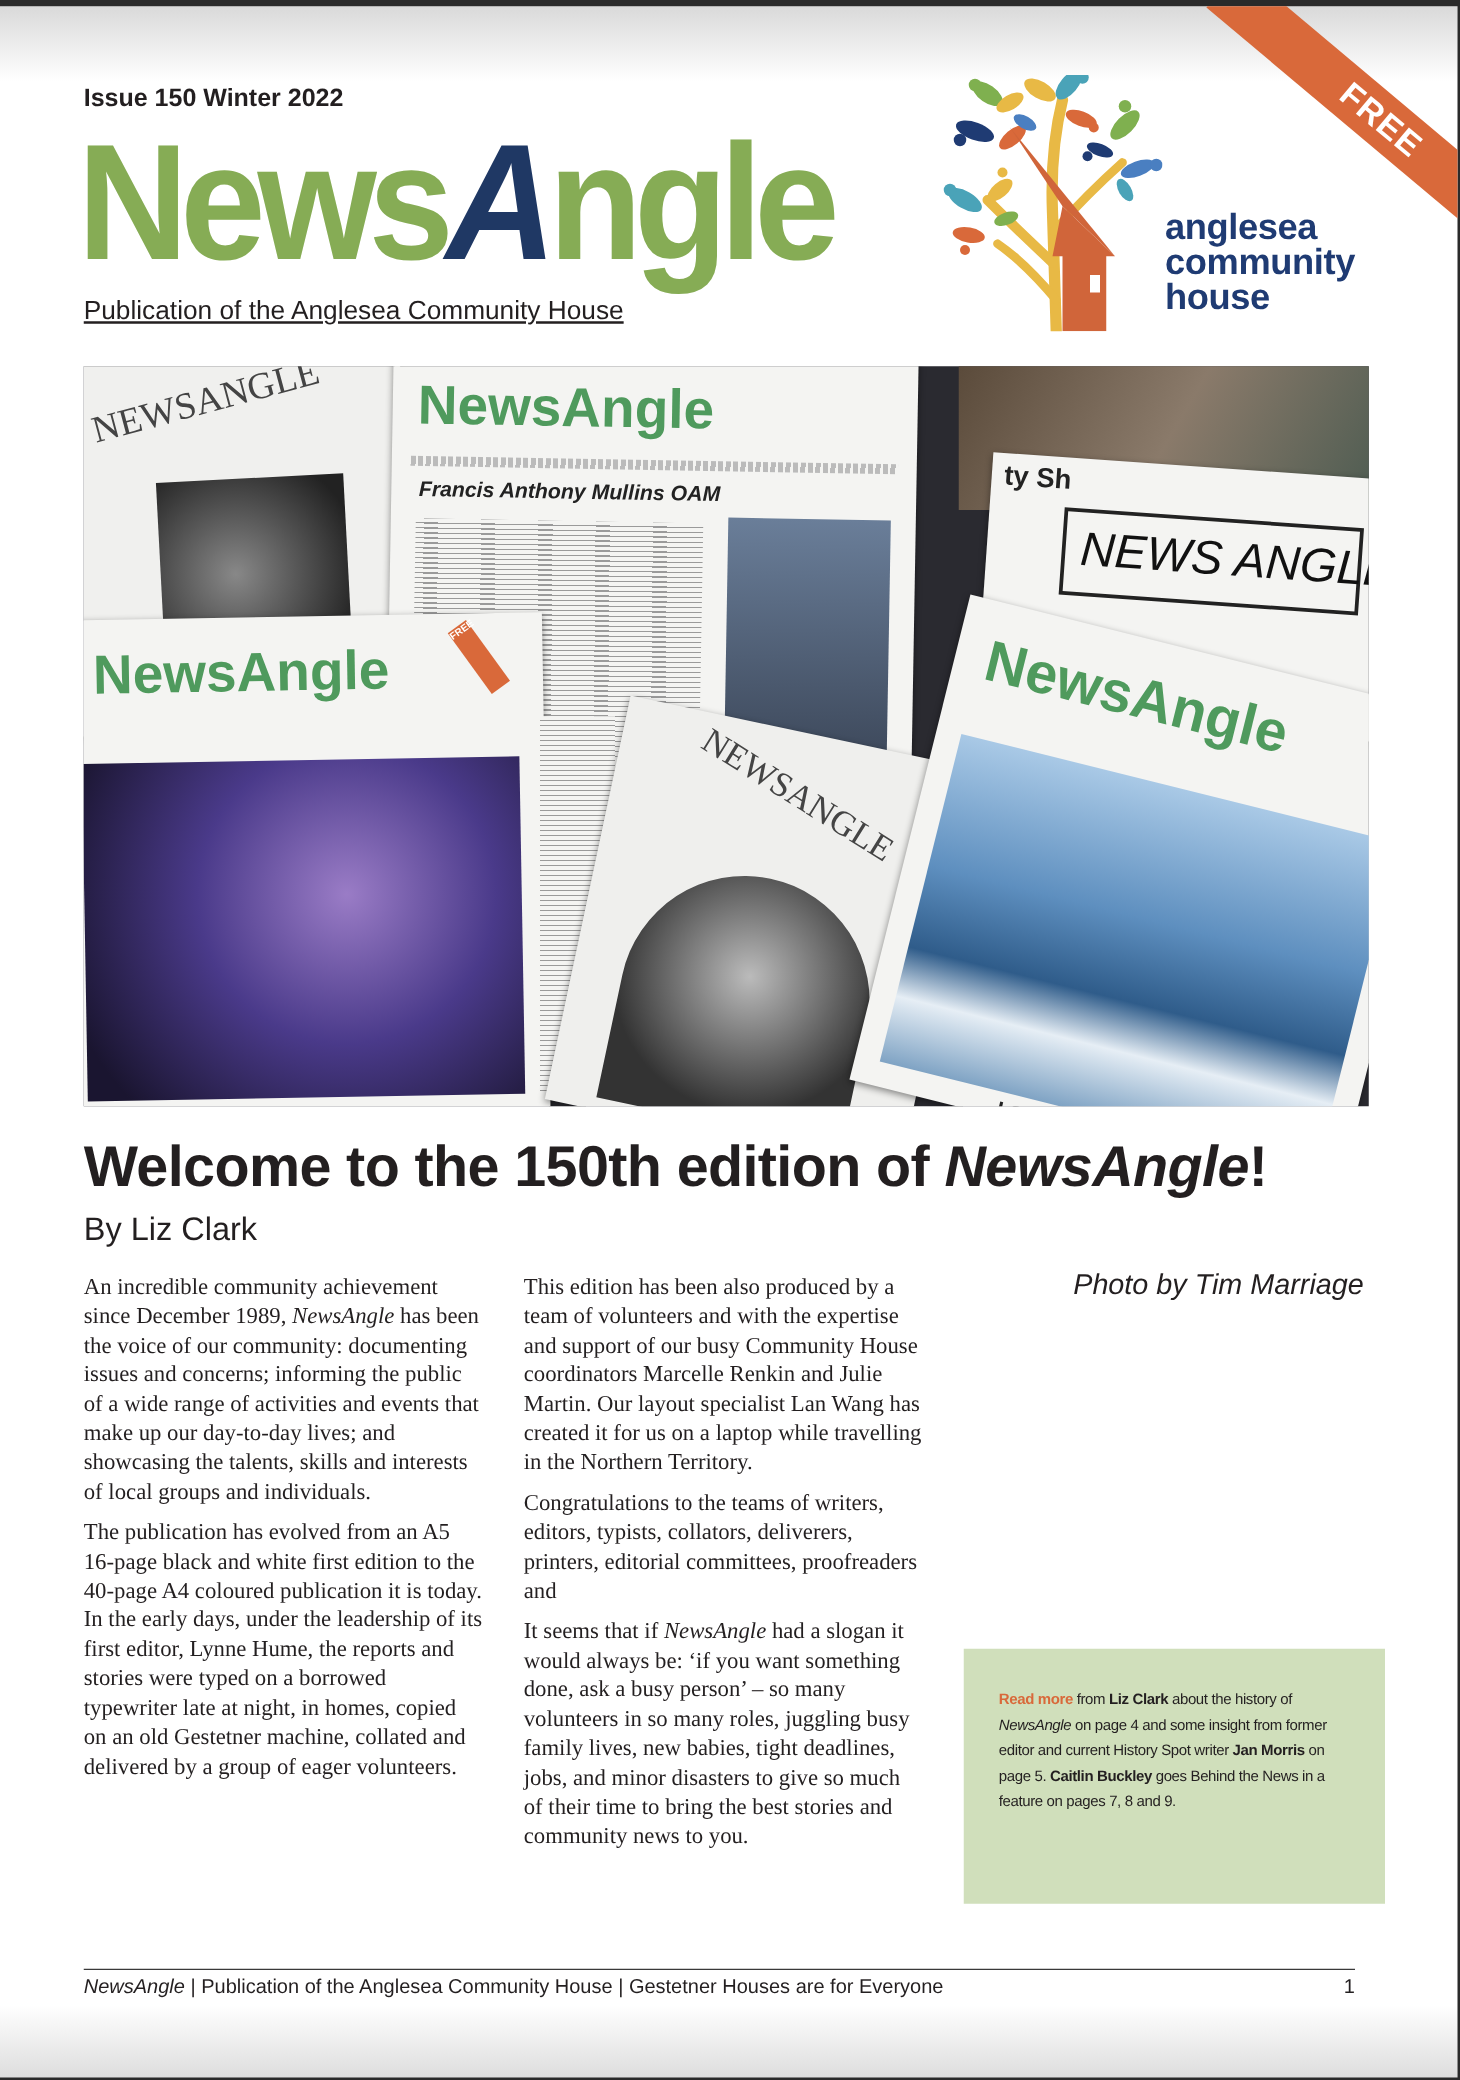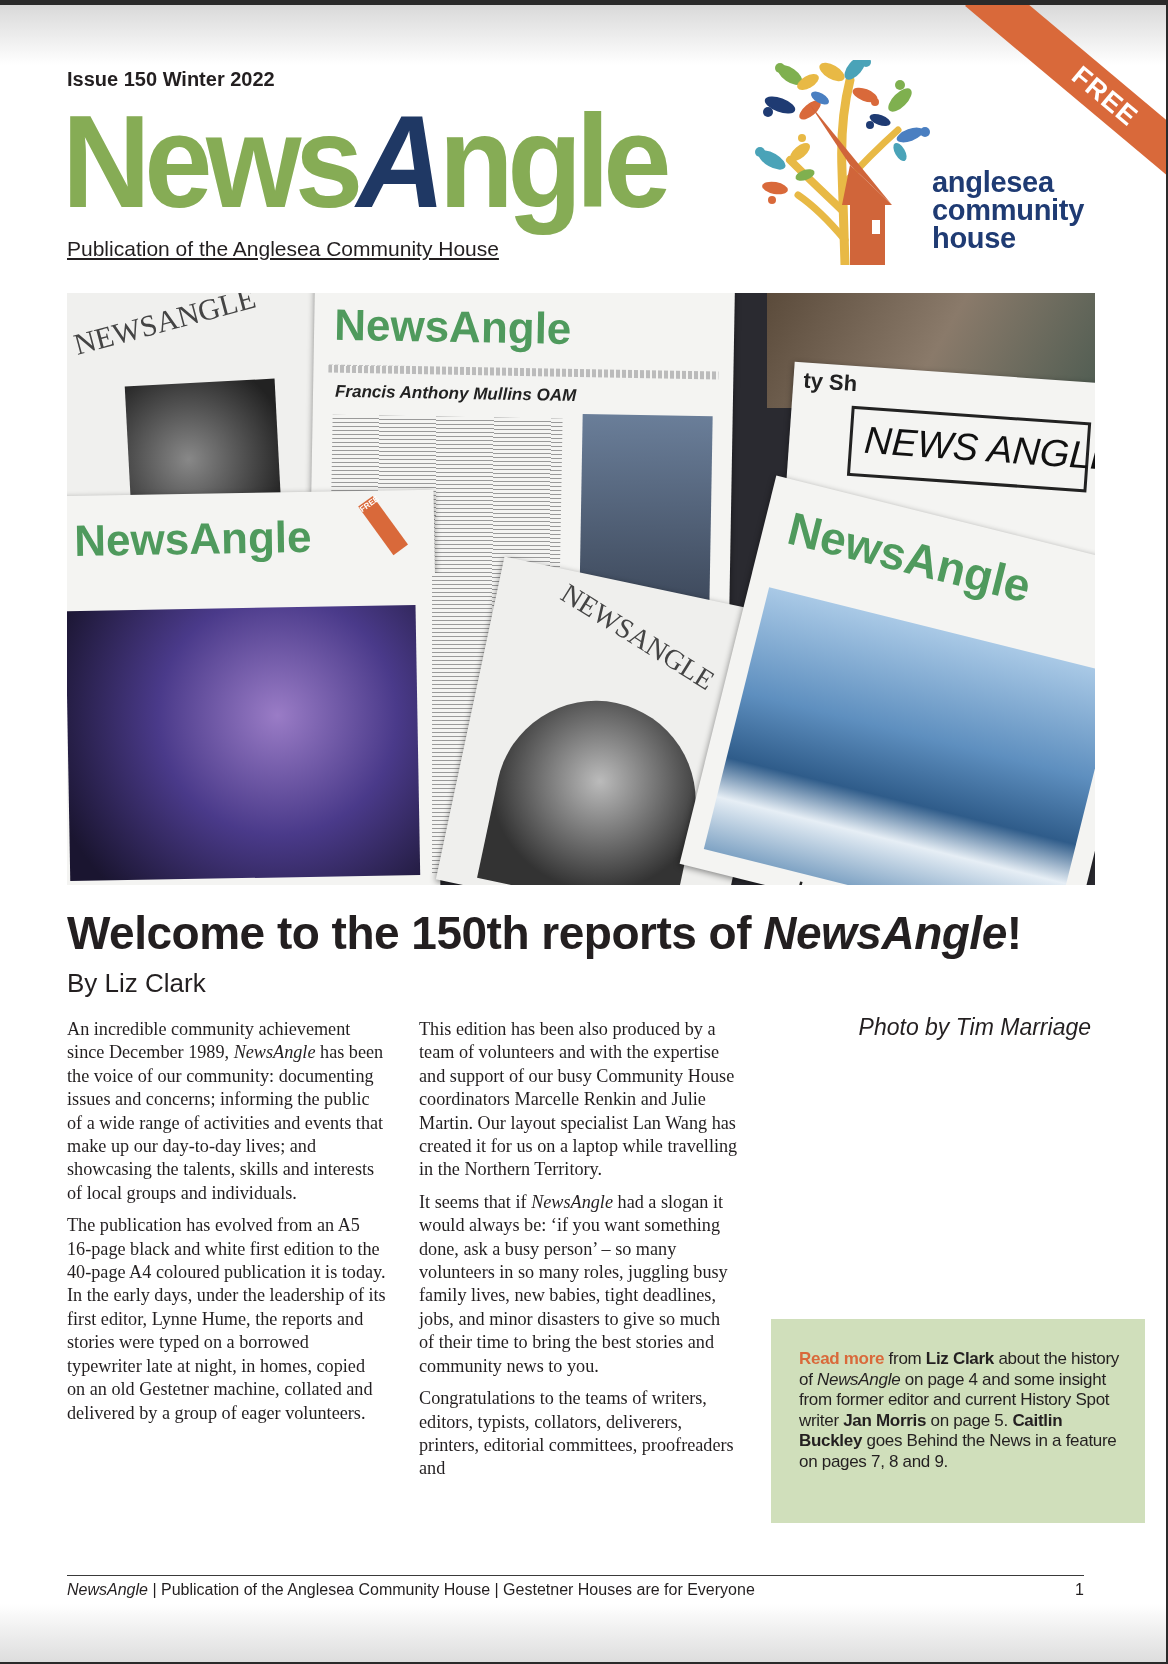--- a/index.html
+++ b/index.html
@@ -54,22 +54,22 @@
   .byline { position: absolute; left: 67px; top: 968px; font-size: 26px; color: #231f20; }
 
   .col { position: absolute; top: 1018px; width: 320px; font-family: "Liberation Serif", serif; font-size: 18.2px; line-height: 23.4px; color: #231f20; }
   .col p { margin-bottom: 9px; }
   .col em { font-style: italic; }
   .col1 { left: 67px; }
   .col2 { left: 419px; }
   .col3 { left: 771px; }
   .photo-credit { font-family: "Liberation Sans", sans-serif; font-style: italic; font-size: 23px; text-align: right; margin-top: -2px; }
 
-  .readmore-box { position: absolute; left: 771px; top: 1319px; width: 374px; height: 204px; background: #d0dfbb; padding: 30px 26px 0 28px;
-    font-size: 17px; line-height: 20.6px; color: #231f20; letter-spacing: -0.3px; }
+  .readmore-box { position: absolute; left: 771px; top: 1319px; width: 337px; height: 204px; background: #d0dfbb; padding: 30px 26px 0 28px;
+    font-size: 12px; line-height: 20.6px; color: #231f20; letter-spacing: -0.3px; }
   .readmore-box .rm { color: #d9693a; font-weight: bold; }
   .readmore-box b { font-weight: bold; }
   .readmore-box em { font-style: italic; }
 
   .footer-rule { position: absolute; left: 67px; top: 1575px; width: 1017px; height: 1px; background: #3a3a3a; }
   .footer-text { position: absolute; left: 67px; top: 1581px; font-size: 16px; color: #231f20; white-space: nowrap; }
   .footer-text em { font-style: italic; }
   .page-num { position: absolute; left: 1075px; top: 1581px; font-size: 16px; color: #231f20; }
 </style>
 </head>
@@ -173,32 +173,32 @@
     <div class="pic" style="left:40px; top:120px; width:200px; height:200px; border-radius:50% 50% 0 0; background:radial-gradient(circle at 50% 40%, #bbb, #333 70%);"></div>
   </div>
 
   <div class="paper" style="left:655px; top:225px; width:400px; height:400px; transform:rotate(14deg);">
     <div class="nameplate np-green" style="left:25px; top:20px; font-size:46px;"><span>NewsAngle</span></div>
     <div class="pic" style="left:20px; top:110px; width:360px; height:270px; background:linear-gradient(#a9c9e6 0%, #5e8fbf 40%, #2f5c8a 65%, #e6eef5 80%, #7fa3c4 100%);"></div>
     <div class="nameplate" style="left:120px; top:385px; font-size:18px; color:#222;">l Society</div>
   </div>
 </div>
 
-<div class="headline"><span>Welcome to the 150th reports of </span><em>NewsAngle</em><span>!</span></div>
+<div class="headline"><span>Welcome to the 150th edition of </span><em>NewsAngle</em><span>!</span></div>
 <div class="byline">By Liz Clark</div>
 
 <div class="col col1">
   <p><span>An incredible community achievement since December 1989, </span><em>NewsAngle</em><span> has been the voice of our community: documenting issues and concerns; informing the public of a wide range of activities and events that make up our day-to-day lives; and showcasing the talents, skills and interests of local groups and individuals.</span></p>
   <p>The publication has evolved from an A5 16-page black and white first edition to the 40-page A4 coloured publication it is today. In the early days, under the leadership of its first editor, Lynne Hume, the reports and stories were typed on a borrowed typewriter late at night, in homes, copied on an old Gestetner machine, collated and delivered by a group of eager volunteers.</p>
 </div>
 
 <div class="col col2">
   <p>This edition has been also produced by a team of volunteers and with the expertise and support of our busy Community House coordinators Marcelle Renkin and Julie Martin. Our layout specialist Lan Wang has created it for us on a laptop while travelling in the Northern Territory.</p>
+  <p>Congratulations to the teams of writers, editors, typists, collators, deliverers, printers, editorial committees, proofreaders and</p>
   <p><span>It seems that if </span><em>NewsAngle</em><span> had a slogan it would always be: ‘if you want something done, ask a busy person’ – so many volunteers in so many roles, juggling busy family lives, new babies, tight deadlines, jobs, and minor disasters to give so much of their time to bring the best stories and community news to you.</span></p>
-  <p>Congratulations to the teams of writers, editors, typists, collators, deliverers, printers, editorial committees, proofreaders and</p>
 </div>
 
 <div class="col col3">
   <div class="photo-credit">Photo by Tim Marriage</div>
 </div>
 
 <div class="readmore-box">
   <span class="rm">Read more</span><span> from </span><b>Liz Clark</b><span> about the history of </span><em>NewsAngle</em><span> on page 4 and some insight from former editor and current History Spot writer </span><b>Jan Morris</b><span> on page 5. </span><b>Caitlin Buckley</b><span> goes Behind the News in a feature on pages 7, 8 and 9.</span>
 </div>
 

